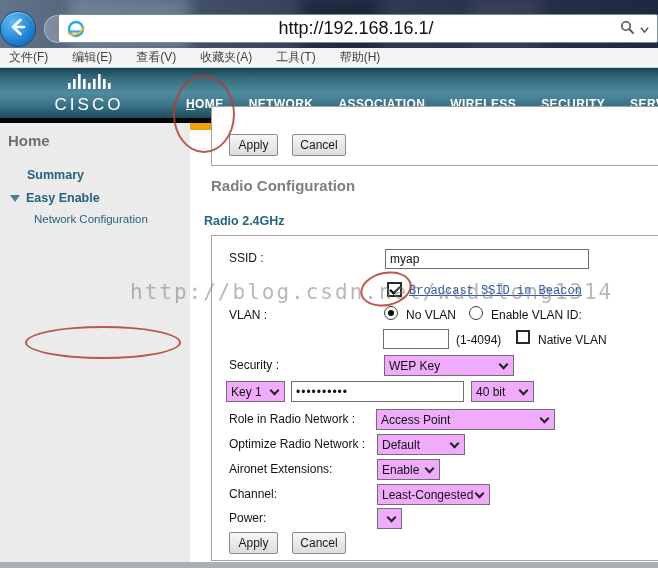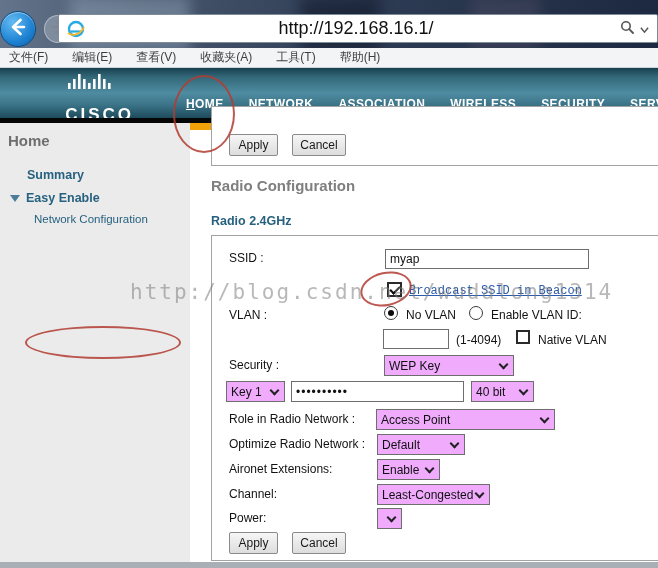--- a/index.html
+++ b/index.html
@@ -41,21 +41,21 @@
     background:#f3f4f5; border-bottom:1px solid #ccd4d9;
     display:flex; align-items:center; gap:24px; padding-left:9px;
     font-size:12px; color:#3f3f3f;
   }
   
   #header {
     position:absolute; left:0; top:68px; width:658px; height:50px;
     background:linear-gradient(180deg,#17404f 0%, #336879 18%, #4f8ca1 50%, #3b7387 74%, #1d4b5c 100%);
   }
   #logo { position:absolute; left:44px; top:5px; width:90px; text-align:center; }
-  #logo-text { color:#fff; font-size:17px; font-weight:bold; letter-spacing:3px; margin-top:12px;text-align:right; }
+  #logo-text { color:#fff; font-size:17px; font-weight:normal; letter-spacing:3px; margin-top:2px; }
   #topnav {
     position:absolute; left:186px; bottom:7px; display:flex; gap:25px;
     font-size:12px; font-weight:bold; color:#fff; letter-spacing:.4px; white-space:nowrap;
   }
   #topnav .u { text-decoration:underline; }
   .navitem { cursor:pointer; }
   #black-strip { position:absolute; left:0; top:118px; width:658px; height:5px; background:#060606; }
   #home-tab { position:absolute; left:184px; top:123px; width:45px; height:7px; background:#f0a10a; }
   
   #sidebar { position:absolute; left:0; top:123px; width:190px; height:440px; background:#ebebeb; }
@@ -64,21 +64,21 @@
   #side-summary { left:27px; top:45px; }
   #side-easysetup { left:26px; top:68px; }
   #expander { position:absolute; left:10px; top:72px; width:0; height:0;
     border-left:5px solid transparent; border-right:5px solid transparent; border-top:7px solid #4c7d97; }
   #side-netconf { position:absolute; left:34px; top:90px; font-size:11.5px; color:#26617f; font-weight:normal; }
   
   .panel-box { position:absolute; border:1px solid #a3a3a3; background:#fff; }
   #top-box { left:211px; top:106px; width:452px; height:60px; }
   #form-box { left:211px; top:235px; width:452px; height:326px; border-right:none; }
   #page-title { position:absolute; left:211px; top:177px; font-size:15px; font-weight:bold; color:#7f7f7f; }
-  #section-title { position:absolute; left:211px; top:214px; font-size:12.5px; font-weight:bold; color:#26617f; }
+  #section-title { position:absolute; left:204px; top:214px; font-size:12.5px; font-weight:bold; color:#26617f; }
   .btn {
     position:absolute; height:22px; font-size:12px; color:#1a1a1a;
     background:linear-gradient(180deg,#f6f6f6,#dddddd); border:1px solid #8a8a8a;
     border-radius:2px; display:flex; align-items:center; justify-content:center; cursor:pointer;
     font-family:"Liberation Sans", sans-serif;
   }
   .lbl { position:absolute; font-size:12px; color:#121212; white-space:nowrap; }
   .tinput {
     position:absolute; background:#fff; border:1px solid #6e6e6e; font-size:12px; color:#111;
     display:flex; align-items:center; padding-left:4px; white-space:nowrap; overflow:hidden;

